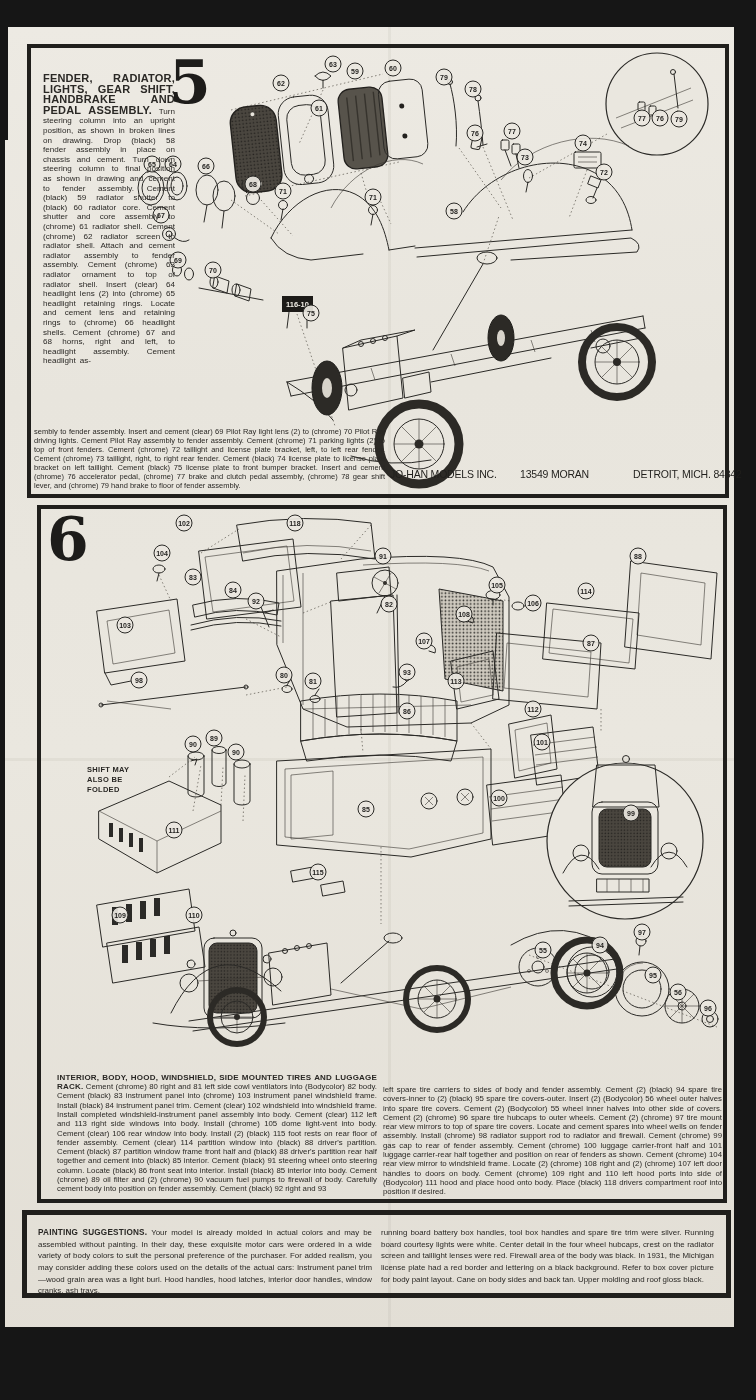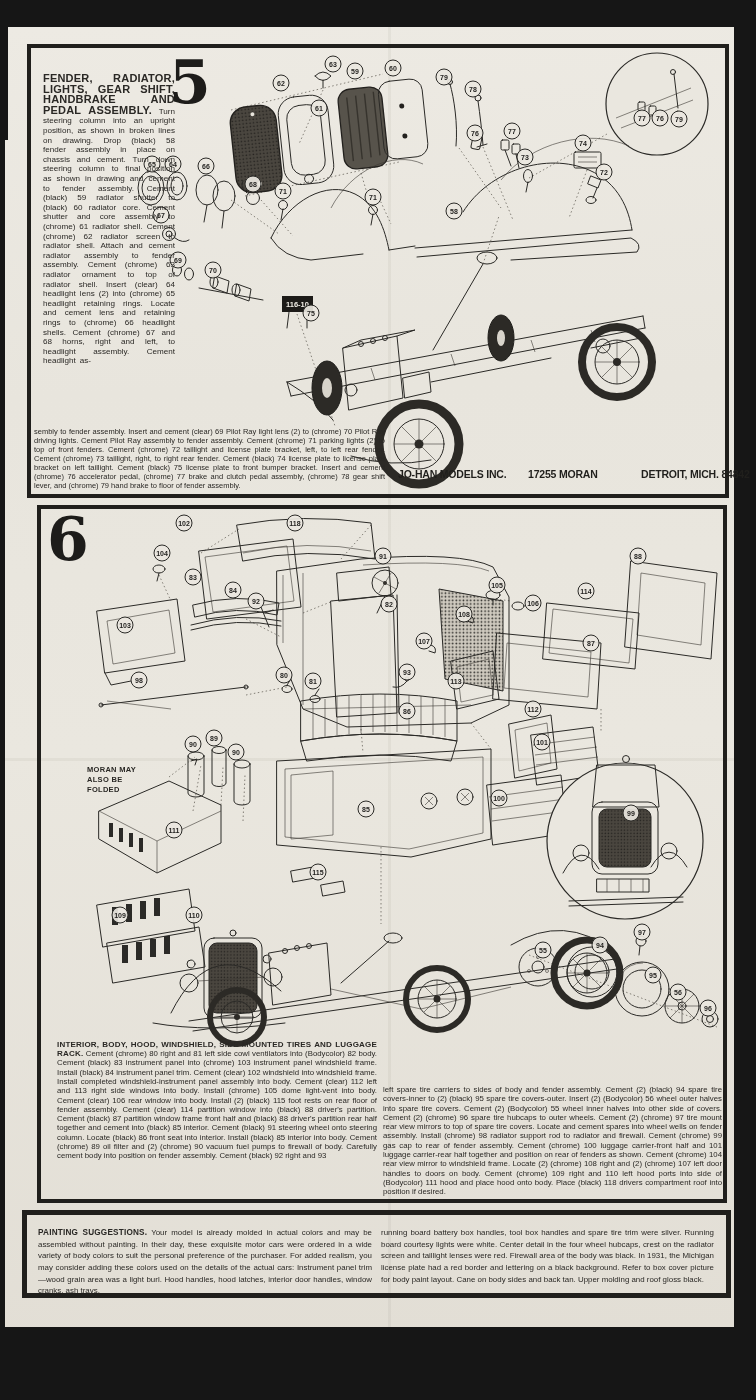--- a/index.html
+++ b/index.html
@@ -24,37 +24,37 @@
     position:absolute;font-family:"DejaVu Serif",serif;font-weight:bold;
     font-size:60px;line-height:1;color:#1d1c1a;
   }
   .bodytext{
     text-align:justify;color:#2a2825;
   }
   .bodytext b{letter-spacing:.2px;}
   #s5-col{position:absolute;left:12px;top:18px;width:132px;font-size:8.1px;line-height:9.6px;word-spacing:1.6px;}
   #s5-col b{font-size:11px;}
   #s5-cont{position:absolute;left:3px;top:371px;width:351px;font-size:7.5px;line-height:9px;}
-  #publisher{position:absolute;left:8px;top:420px;width:694px;height:20px;font-weight:bold;font-size:10.5px;letter-spacing:-.2px;color:#201f1c;}
+  #publisher{position:absolute;left:0;top:420px;width:694px;height:20px;font-weight:normal;font-size:10.5px;letter-spacing:-.2px;color:#201f1c;}
   #publisher span{position:absolute;white-space:nowrap;}
   #pub-name{left:359px;} #pub-street{left:489px;} #pub-city{left:602px;}
   .diagram{position:absolute;left:0;top:0;}
   .callout-layer{position:absolute;left:0;top:0;width:100%;height:100%;pointer-events:none;}
   .callout{
     position:absolute;width:15px;height:15px;border:1.2px solid #2b2a27;border-radius:50%;
     background:rgba(234,231,223,.92);color:#1f1e1c;font-size:7px;font-weight:bold;
     display:flex;align-items:center;justify-content:center;transform:translate(-50%,-50%);
     line-height:1;
   }
   #hood-note{
     position:absolute;left:46px;top:256px;width:70px;font-size:7.5px;line-height:1.3;
     letter-spacing:.3px;white-space:pre-line;color:#2a2825;font-weight:bold;
   }
   .colwrap{position:absolute;}
-  #s6-colL{left:16px;top:523px;width:320px;font-size:7.8px;line-height:9.3px;}
+  #s6-colL{left:16px;top:556px;width:320px;font-size:7.8px;line-height:9.3px;}
   #s6-colL b{font-size:8px;}
   #s6-colR{left:342px;top:528px;width:339px;font-size:7.8px;line-height:9.3px;margin-top:48px;}
   #paint-colL{position:absolute;left:11px;top:4px;width:334px;font-size:7.9px;line-height:11.7px;}
   #paint-colL b{font-size:8.2px;}
   #paint-colR{position:absolute;left:354px;top:4px;width:333px;font-size:7.9px;line-height:11.7px;}
   svg{display:block;}
   svg *{vector-effect:non-scaling-stroke;}
   .ink{stroke:#2b2a27;stroke-width:1;fill:none;stroke-linecap:round;stroke-linejoin:round;}
   .ink-thin{stroke:#3a3833;stroke-width:.6;fill:none;}
   .dot{stroke:#57534b;stroke-width:.7;fill:none;stroke-dasharray:1.5 2.5;}
@@ -255,21 +255,21 @@
       <div class="callout" style="left: 629px; top: 70px;">76</div>
       <div class="callout" style="left: 648px; top: 71px;">79</div>
     </div>
 
   <p class="bodytext" id="s5-col"><b>FENDER, RADIATOR, LIGHTS, GEAR SHIFT, HANDBRAKE AND PEDAL ASSEMBLY.</b><span> Turn steering column into an upright position, as shown in broken lines on drawing. Drop (black) 58 fender assembly in place on chassis and cement. Turn down steering column to final position as shown in drawing and cement to fender assembly. Cement (black) 59 radiator shutter to (black) 60 radiator core. Cement shutter and core assembly to (chrome) 61 radiator shell. Cement (chrome) 62 radiator screen to radiator shell. Attach and cement radiator assembly to fender assembly. Cement (chrome) 63 radiator ornament to top of radiator shell. Insert (clear) 64 headlight lens (2) into (chrome) 65 headlight retaining rings. Locate and cement lens and retaining rings to (chrome) 66 headlight shells. Cement (chrome) 67 and 68 horns, right and left, to headlight assembly. Cement headlight as-</span></p>
 
   <p class="bodytext" id="s5-cont">sembly to fender assembly. Insert and cement (clear) 69 Pilot Ray light lens (2) to (chrome) 70 Pilot Ray driving lights. Cement Pilot Ray assembly to fender assembly. Cement (chrome) 71 parking lights (2) to top of front fenders. Cement (chrome) 72 taillight and license plate bracket, left, to left rear fender. Cement (chrome) 73 taillight, right, to right rear fender. Cement (black) 74 license plate to license plate bracket on left taillight. Cement (black) 75 license plate to front bumper bracket. Insert and cement (chrome) 76 accelerator pedal, (chrome) 77 brake and clutch pedal assembly, (chrome) 78 gear shift lever, and (chrome) 79 hand brake to floor of fender assembly.</p>
 
   <div id="publisher">
     <span id="pub-name">JO-HAN MODELS INC.</span>
-    <span id="pub-street">17255 MORAN</span>
+    <span id="pub-street">13549 MORAN</span>
     <span id="pub-city">DETROIT, MICH.  84842</span>
   </div>
 </div>
 
 <div class="frame" id="sec6">
   <div class="stepnum" style="left:6px;top:0px;">6</div>
 
   <svg class="diagram" width="682" height="690" viewBox="0 0 682 690">
     <defs>
       <pattern id="cane6" width="3.6" height="3.6" patternUnits="userSpaceOnUse">
@@ -535,21 +535,21 @@
       <div class="callout" style="left: 153px; top: 406px;">110</div>
       <div class="callout" style="left: 277px; top: 363px;">115</div>
       <div class="callout" style="left: 502px; top: 441px;">55</div>
       <div class="callout" style="left: 559px; top: 436px;">94</div>
       <div class="callout" style="left: 601px; top: 423px;">97</div>
       <div class="callout" style="left: 612px; top: 466px;">95</div>
       <div class="callout" style="left: 637px; top: 483px;">56</div>
       <div class="callout" style="left: 667px; top: 499px;">96</div>
     </div>
 
-  <div id="hood-note">MORAN MAY
+  <div id="hood-note">SHIFT MAY
 ALSO BE
 FOLDED</div>
 
   <p class="bodytext colwrap" id="s6-colL"><b>INTERIOR, BODY, HOOD, WINDSHIELD, SIDE MOUNTED TIRES AND LUGGAGE RACK.</b><span> Cement (chrome) 80 right and 81 left side cowl ventilators into (Bodycolor) 82 body. Cement (black) 83 instrument panel into (chrome) 103 instrument panel windshield frame. Install (black) 84 instrument panel trim. Cement (clear) 102 windshield into windshield frame. Install completed windshield-instrument panel assembly into body. Cement (clear) 112 left and 113 right side windows into body. Install (chrome) 105 dome light-vent into body. Cement (clear) 106 rear window into body. Install (2) (black) 115 foot rests on rear floor of fender assembly. Cement (clear) 114 partition window into (black) 88 driver's partition. Cement (black) 87 partition window frame front half and (black) 88 driver's partition rear half together and cement into (black) 85 interior. Cement (black) 91 steering wheel onto steering column. Locate (black) 86 front seat into interior. Install (black) 85 interior into body. Cement (chrome) 89 oil filter and (2) (chrome) 90 vacuum fuel pumps to firewall of body. Carefully cement body into position on fender assembly. Cement (black) 92 right and 93</span></p>
   <p class="bodytext colwrap" id="s6-colR">left spare tire carriers to sides of body and fender assembly. Cement (2) (black) 94 spare tire covers-inner to (2) (black) 95 spare tire covers-outer. Insert (2) (Bodycolor) 56 wheel outer halves into spare tire covers. Cement (2) (Bodycolor) 55 wheel inner halves into other side of covers. Cement (2) (chrome) 96 spare tire hubcaps to outer wheels. Cement (2) (chrome) 97 tire mount rear view mirrors to top of spare tire covers. Locate and cement spares into wheel wells on fender assembly. Install (chrome) 98 radiator support rod to radiator and firewall. Cement (chrome) 99 gas cap to rear of fender assembly. Cement (chrome) 100 luggage carrier-front half and 101 luggage carrier-rear half together and position on rear of fenders as shown. Cement (chrome) 104 rear view mirror to windshield frame. Locate (2) (chrome) 108 right and (2) (chrome) 107 left door handles to doors on body. Cement (chrome) 109 right and 110 left hood ports into side of (Bodycolor) 111 hood and place hood onto body. Place (black) 118 drivers compartment roof into position if desired.</p>
 </div>
 
 <div class="frame" id="paintbox">
   <p class="bodytext" id="paint-colL"><b>PAINTING SUGGESTIONS.</b><span> Your model is already molded in actual colors and may be assembled without painting. In their day, these exquisite motor cars were ordered in a wide variety of body colors to suit the personal preference of the purchaser. For added realism, you may consider adding these colors used on the details of the actual cars: Instrument panel trim—wood grain area was a light burl. Hood handles, hood latches, interior door handles, window cranks, ash trays,</span></p>
   <p class="bodytext" id="paint-colR">running board battery box handles, tool box handles and spare tire trim were silver. Running board courtesy lights were white. Center detail in the four wheel hubcaps, crest on the radiator screen and taillight lenses were red. Firewall area of the body was black. In 1931, the Michigan license plate had a red border and lettering on a black background. Refer to box cover picture for body paint layout. Cane on body sides and back tan. Upper molding and roof gloss black.</p>

